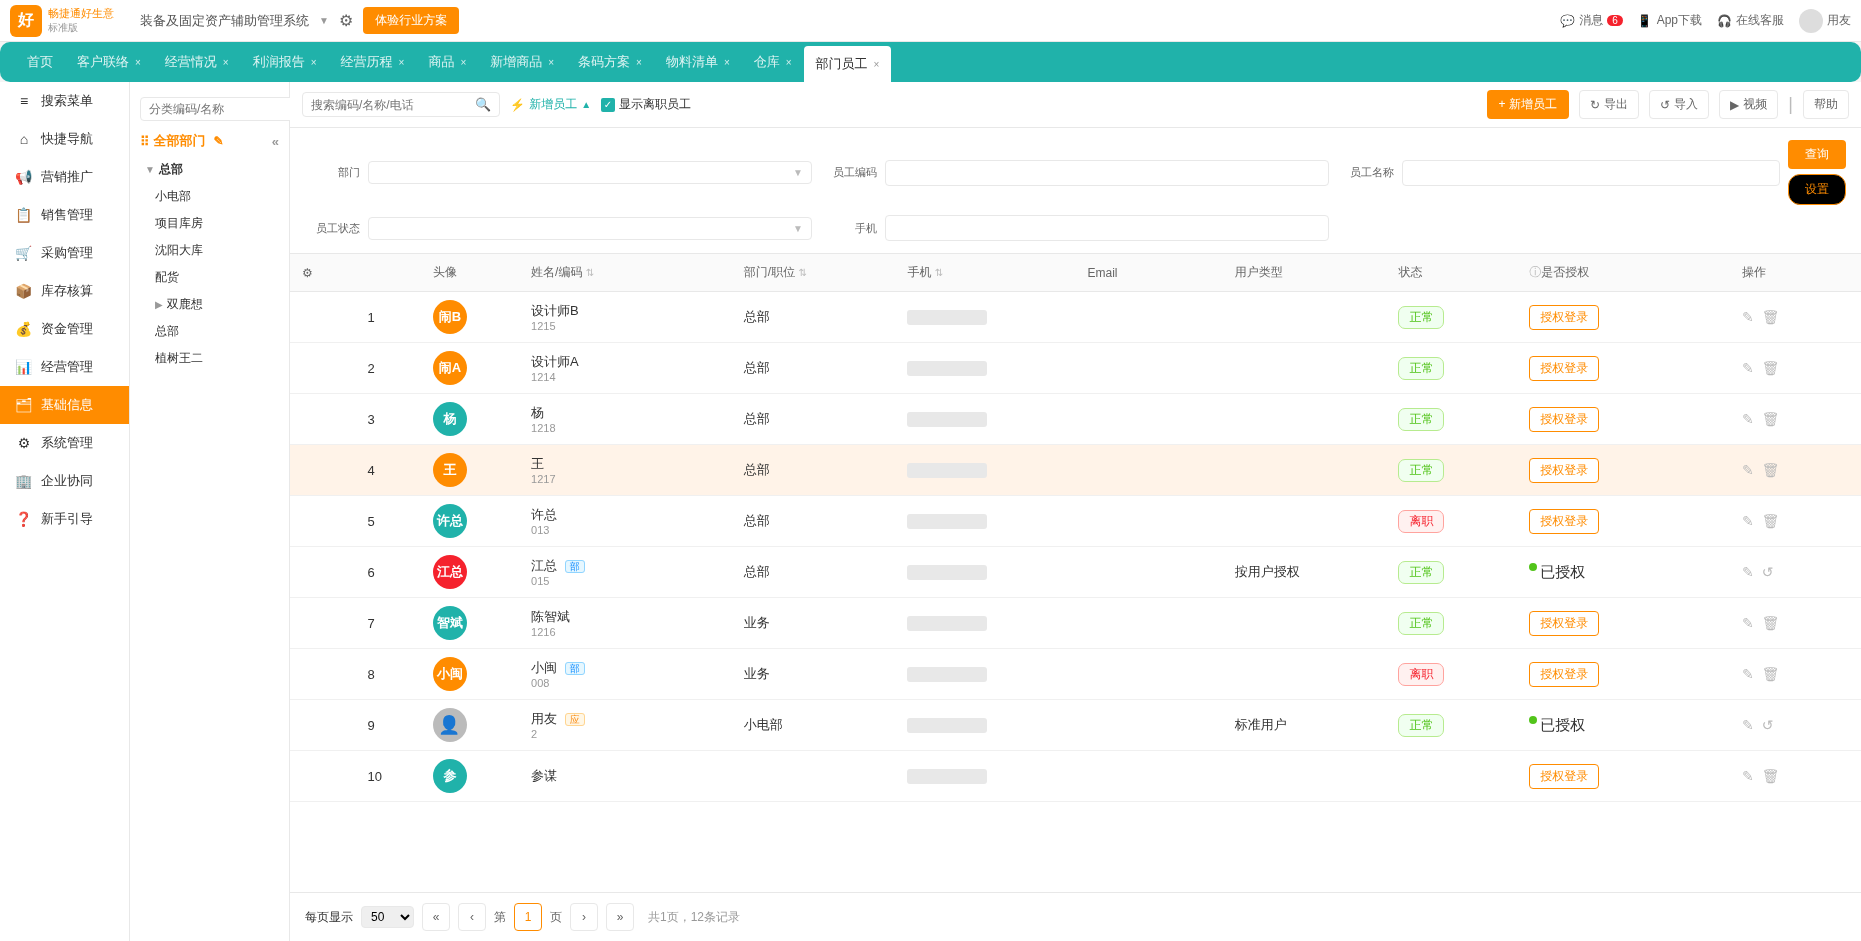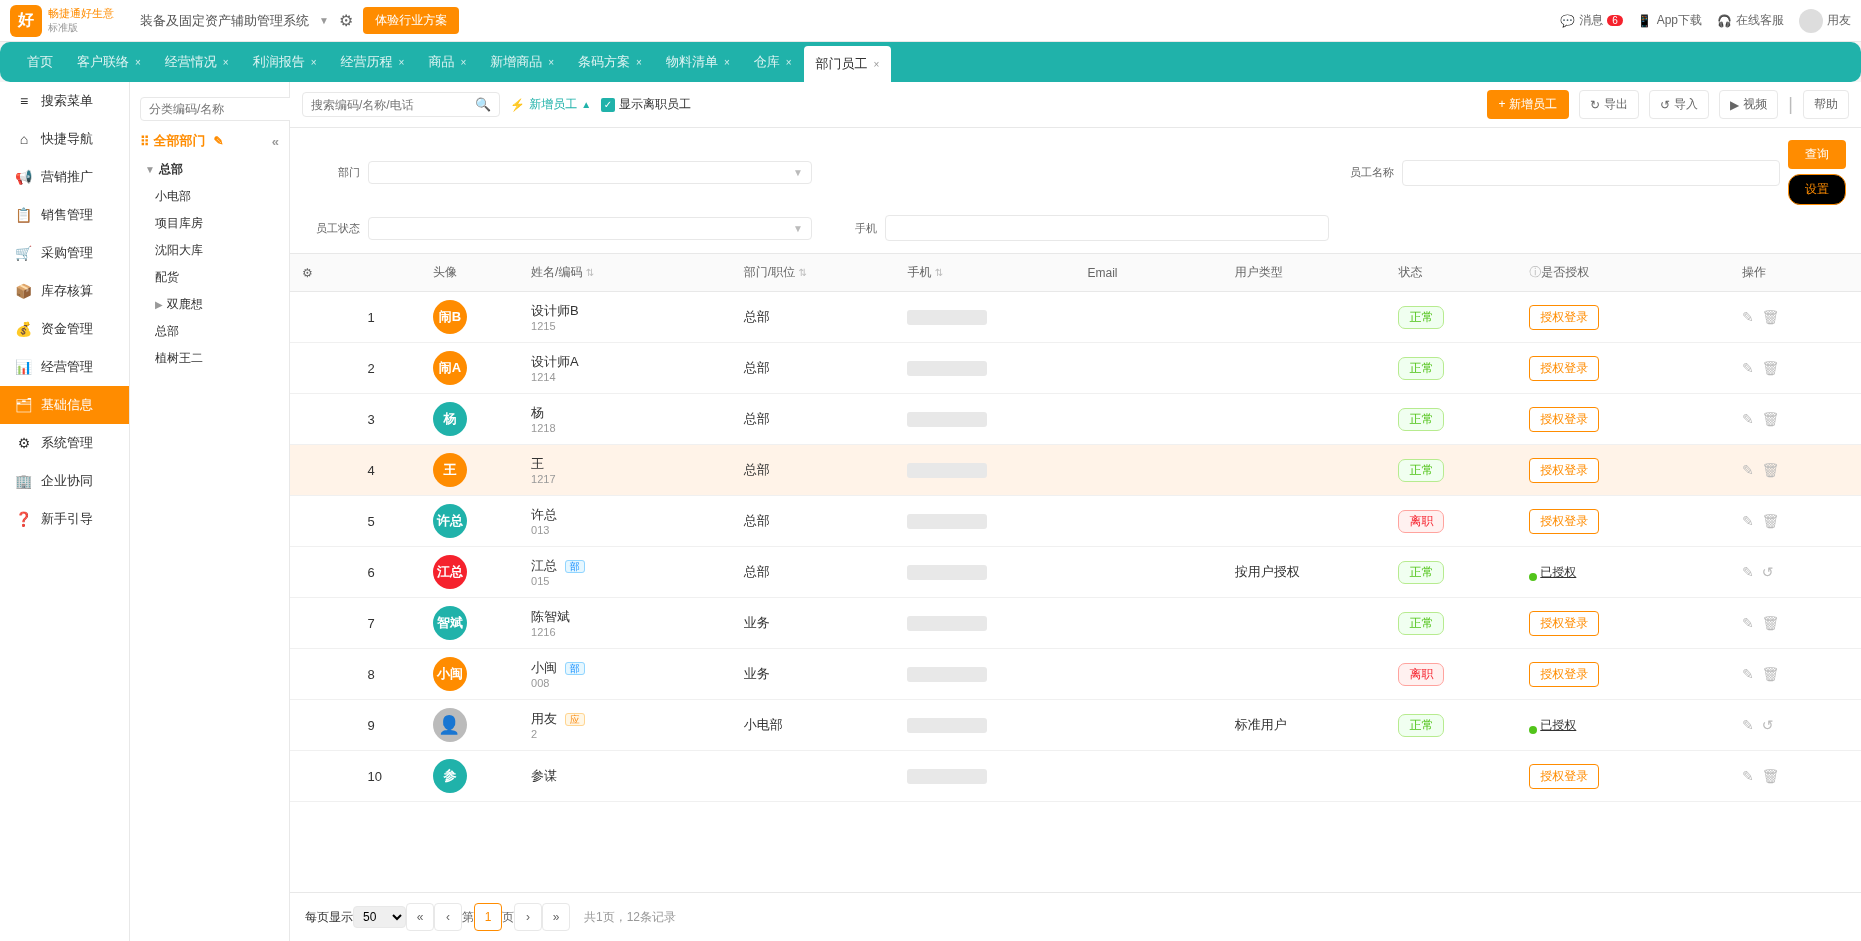--- a/index.html
+++ b/index.html
@@ -78,30 +78,30 @@
     tbody td { padding: 8px 12px; font-size: 13px; color: #333; vertical-align: middle; }
     .avatar { width: 34px; height: 34px; border-radius: 50%; display: flex; align-items: center; justify-content: center; color: #fff; font-size: 13px; font-weight: bold; }
     .avatar.orange { background: #ff8c00; }
     .avatar.teal { background: #20b2aa; }
     .avatar.red { background: #f5222d; }
     .avatar.gray { background: #bbb; }
     .status-badge { display: inline-block; padding: 2px 10px; border-radius: 7px; font-size: 12px; }
     .status-normal { background: #f0fff0; color: #52c41a; border: 1px solid #b7eb8f; }
     .status-resign { background: #fff1f0; color: #f5222d; border: 1px solid #ffa39e; }
     .btn-auth { border: 1px solid #ff8c00; color: #ff8c00; background: #fff; border-radius: 4px; padding: 3px 10px; font-size: 12px; cursor: pointer; }
-    .auth-done { color: #333; font-size: 12px; display: flex; align-items: flex-end; gap: 3px; text-decoration: underline; }
+    .auth-done { color: #333; font-size: 15px; display: flex; align-items: flex-start; gap: 3px; }
     .auth-dot { width: 8px; height: 8px; border-radius: 50%; background: #52c41a; display: inline-block; }
     .action-icons { display: flex; gap: 8px; color: #999; font-size: 14px; }
     .action-icon { cursor: pointer; color: #bbb; }
     .tag-blue { background: #e6f7ff; color: #1890ff; border: 1px solid #91d5ff; border-radius: 3px; font-size: 10px; padding: 0 4px; margin-left: 4px; }
     .tag-orange { background: #fff7e6; color: #fa8c16; border: 1px solid #ffd591; border-radius: 3px; font-size: 10px; padding: 0 4px; margin-left: 4px; }
     .blurred { background: #e8e8e8; border-radius: 3px; color: transparent; user-select: none; min-width: 80px; display: inline-block; }
 
     
-    .pagination { display: flex; align-items: center; padding: 10px 15px; background: #fff; border-top: 1px solid #e8e8e8; font-size: 12px; }
+    .pagination { display: flex; align-items: center; padding: 10px 15px; background: #fff; border-top: 1px solid #e8e8e8; gap: 8px; font-size: 12px; }
     .page-btn { width: 28px; height: 28px; border: 1px solid #e8e8e8; border-radius: 4px; display: flex; align-items: center; justify-content: center; cursor: pointer; background: #fff; color: #666; font-size: 12px; }
     .page-current { width: 28px; height: 28px; border: 1px solid #ff8c00; border-radius: 4px; display: flex; align-items: center; justify-content: center; background: #fff; color: #ff8c00; }
     .page-size-select { border: 1px solid #e8e8e8; border-radius: 4px; padding: 2px 5px; font-size: 12px; }
     .sort-icon { color: #bbb; font-size: 10px; cursor: pointer; }
     .info-icon { color: #bbb; font-size: 12px; cursor: pointer; }
   </style>
 </head>
 <body>
 
 <div class="top-bar">
@@ -312,20 +312,24 @@
         </button>
       </div>
 
       <div class="adv-search">
         <div class="adv-row">
           <span class="adv-label">部门</span>
           <div class="adv-select">
             <span></span>
             <span style="font-size:10px;color:#bbb;">▼</span>
           </div>
+        </div>
+        <div class="adv-row">
+          <span class="adv-label">员工编码</span>
+          <input class="adv-input" type="text" style="">
         </div>
         <div class="adv-row" style="grid-column:3;display:flex;align-items:center;gap:8px;">
           <span class="adv-label">员工名称</span>
           <input class="adv-input" type="text" style="">
           <div class="adv-actions">
             <button class="btn-query">查询</button>
             <button class="btn-reset">设置</button>
           </div>
         </div>
         <div class="adv-row">
@@ -627,17 +631,17 @@
         </select>
         <div class="page-btn">«</div>
         <div class="page-btn">‹</div>
         <span style="font-size:12px;color:#666;">第</span>
         <div class="page-current">
           <span>1</span>
         </div>
         <span style="font-size:12px;color:#666;">页</span>
         <div class="page-btn">›</div>
         <div class="page-btn">»</div>
-        <span style="margin-left:14px;color:#999;font-size:12px;">共1页，12条记录</span>
+        <span style="margin-left:6px;color:#999;font-size:12px;">共1页，12条记录</span>
       </div>
     </div>
   </div>
 </div>
 
 </body></html>

